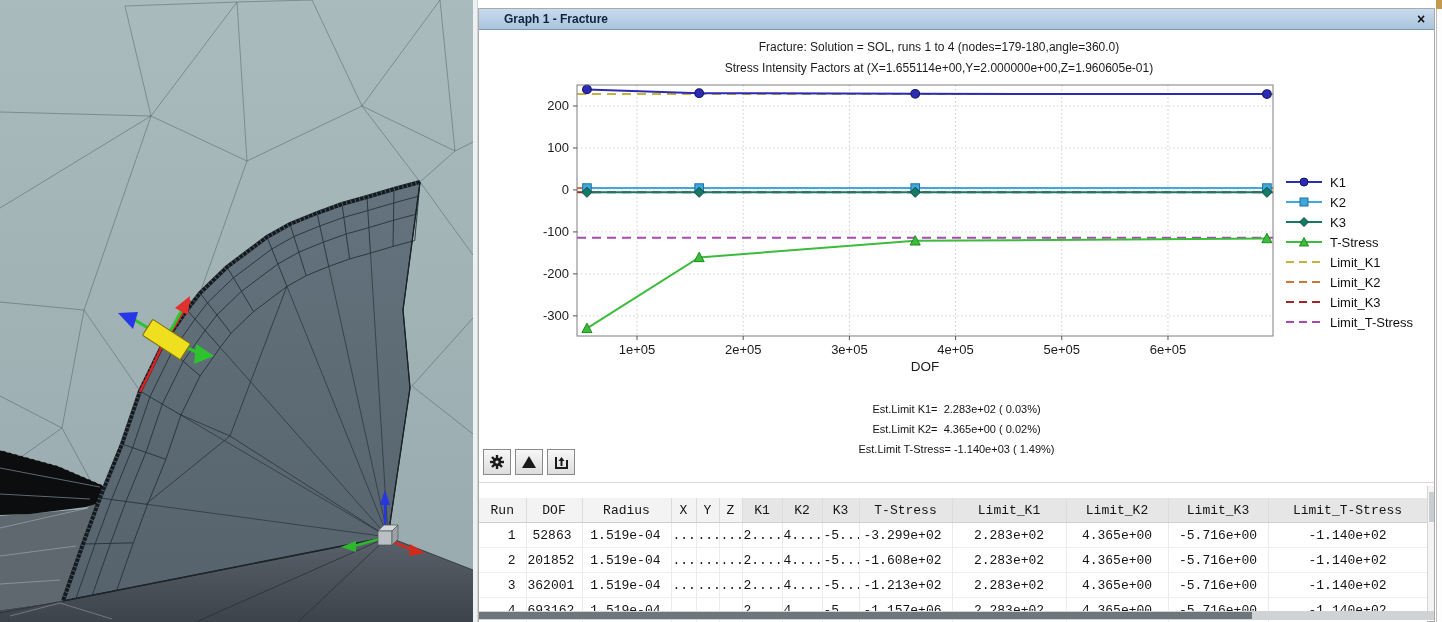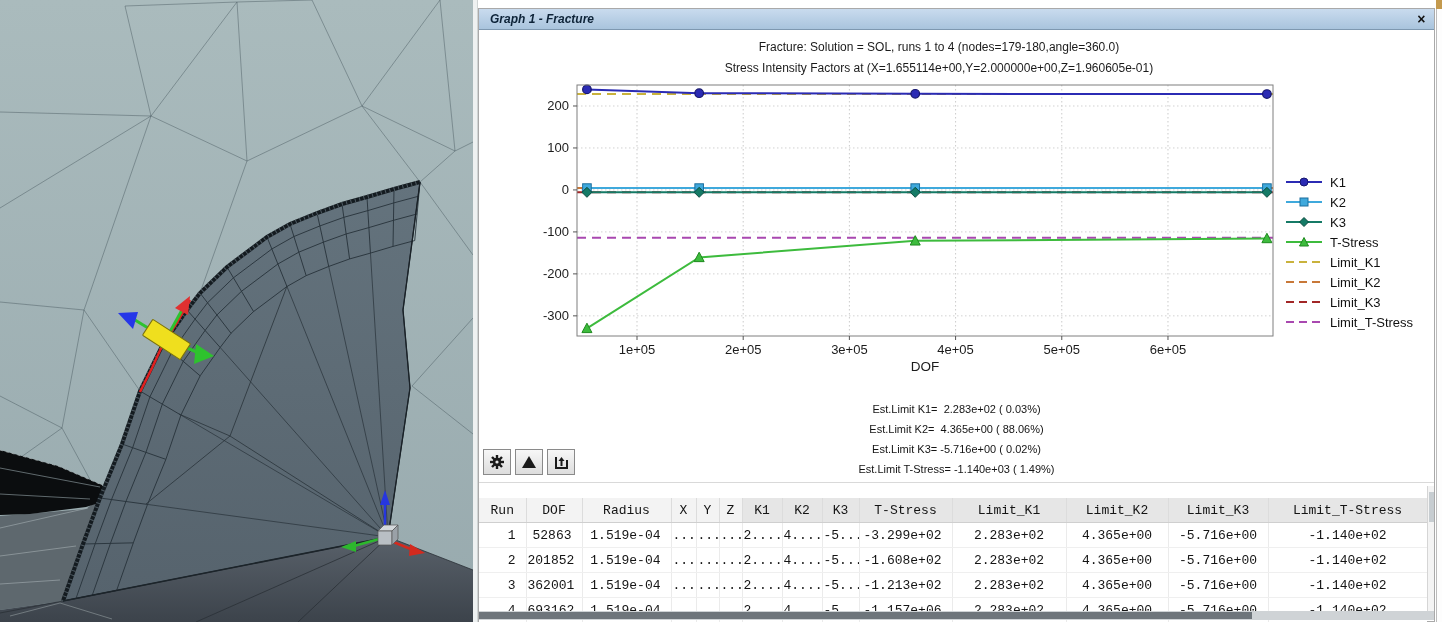--- a/index.html
+++ b/index.html
@@ -6,21 +6,21 @@
   #app{position:relative;width:1442px;height:622px;overflow:hidden;background:#ffffff;
        font-family:"Liberation Sans",sans-serif;}
   
   #viewport3d{position:absolute;left:0;top:0;width:473px;height:622px;}
   #splitter{position:absolute;left:473px;top:0;width:5px;height:622px;background:#eef1f1;border-right:1px solid #cfd4d4;box-sizing:border-box;}
   
   #graph-window{position:absolute;left:478px;top:8px;width:957px;height:614px;background:#ffffff;
                 border:1px solid #a9a9a9;box-sizing:border-box;}
   #titlebar{position:relative;height:20px;background:linear-gradient(#c9dbee,#a9c4dd);
             border-bottom:1px solid #7e98b0;color:#0d2338;font-size:12px;font-weight:bold;
-            line-height:20px;padding-left:11px;font-style:italic;}
+            line-height:20px;padding-left:25px;}
   #close-btn{position:absolute;right:2px;top:0;width:22px;height:20px;text-align:center;
              font-size:14px;font-weight:bold;color:#111;cursor:default;}
   #chart-titles{position:absolute;left:0;top:28px;width:920px;text-align:center;
                 font-size:12px;color:#1b1b1b;line-height:21px;}
   #chart-area{position:absolute;left:11px;top:69px;width:802px;height:302px;}
   #chart-svg text{font-family:"Liberation Sans",sans-serif;font-size:13px;fill:#1c1c1c;}
   #chart-svg text.axlabel{font-size:13.5px;}
   #legend{position:absolute;left:806px;top:163px;}
   .legend-item{display:flex;align-items:center;height:20px;font-size:13px;color:#111;white-space:nowrap;}
   .legend-item span{margin-left:7px;}
@@ -289,22 +289,21 @@
         <div class="legend-item">
           <svg width="38" height="14">
             <line x1="1" y1="7" x2="37" y2="7" stroke="#a948b0" stroke-width="2.2" stroke-dasharray="8,5"></line>
           </svg>
           <span>Limit_T-Stress</span>
         </div>
       </div>
 
     <div id="est-lines">
         <div class="est-line">Est.Limit K1=  2.283e+02 ( 0.03%)</div>
-        <div class="est-line">Est.Limit K2=  4.365e+00 ( 88.06%)</div>
-        <div class="est-line">Est.Limit K3= -5.716e+00 ( 0.02%)</div>
+        <div class="est-line">Est.Limit K2=  4.365e+00 ( 0.02%)</div>
         <div class="est-line">Est.Limit T-Stress= -1.140e+03 ( 1.49%)</div>
       </div>
 
     <div id="toolbar">
       <button class="tool-btn" title="">
         <svg width="16" height="16" viewBox="0 0 16 16">
           <g fill="#1a1a1a">
             <circle cx="8" cy="8" r="4.2"></circle>
             <g stroke="#1a1a1a" stroke-width="2.4">
               <line x1="8" y1="1" x2="8" y2="15"></line>

